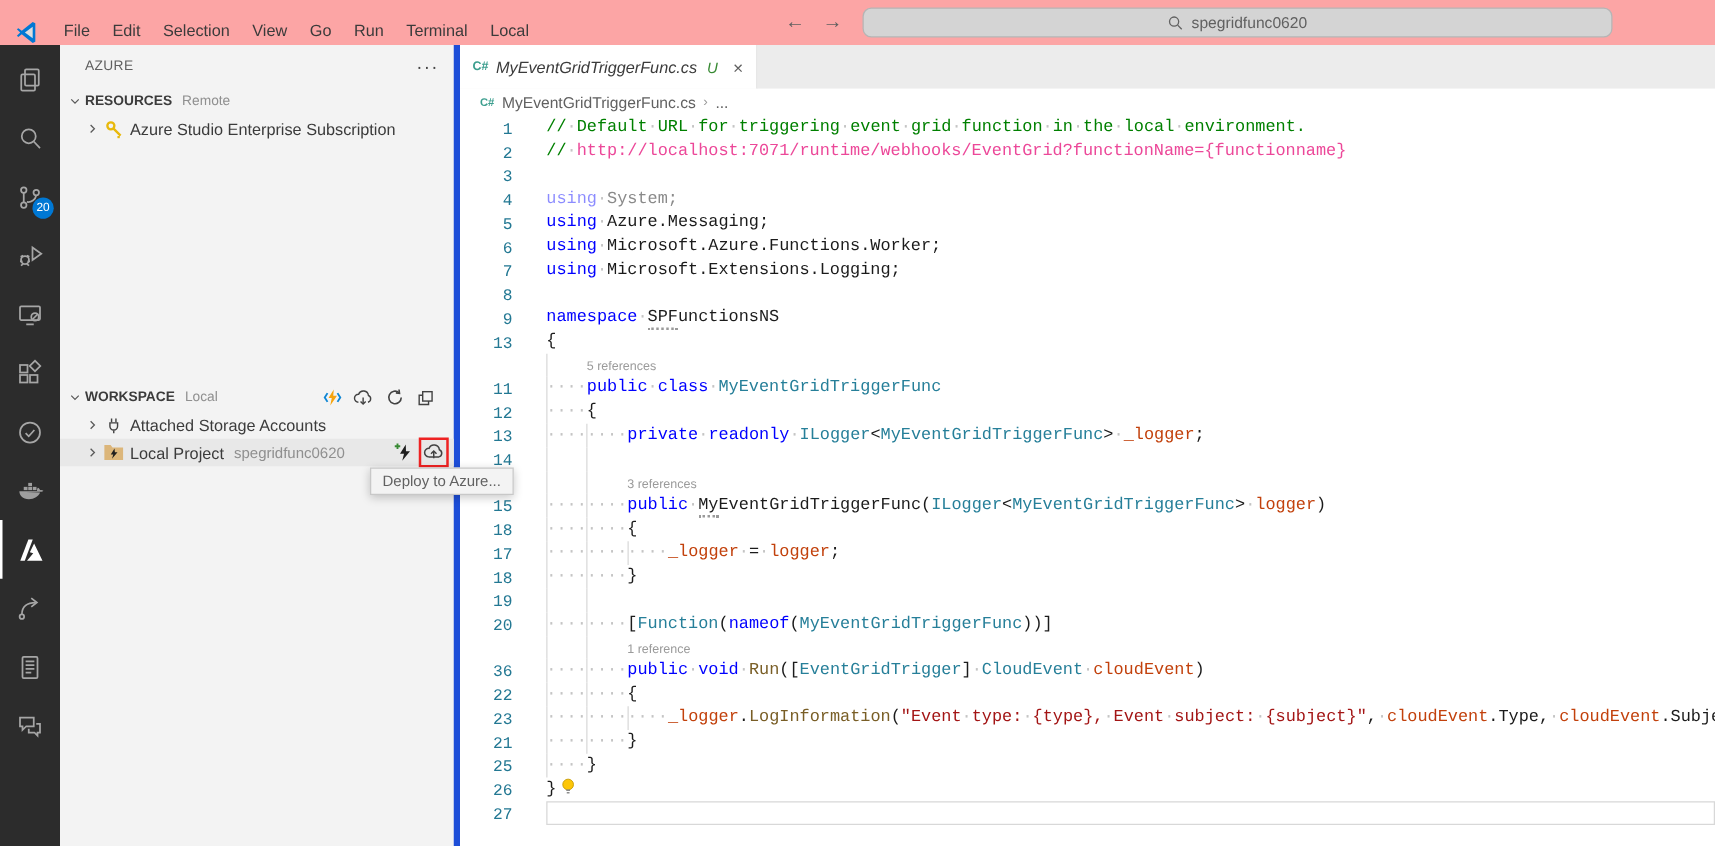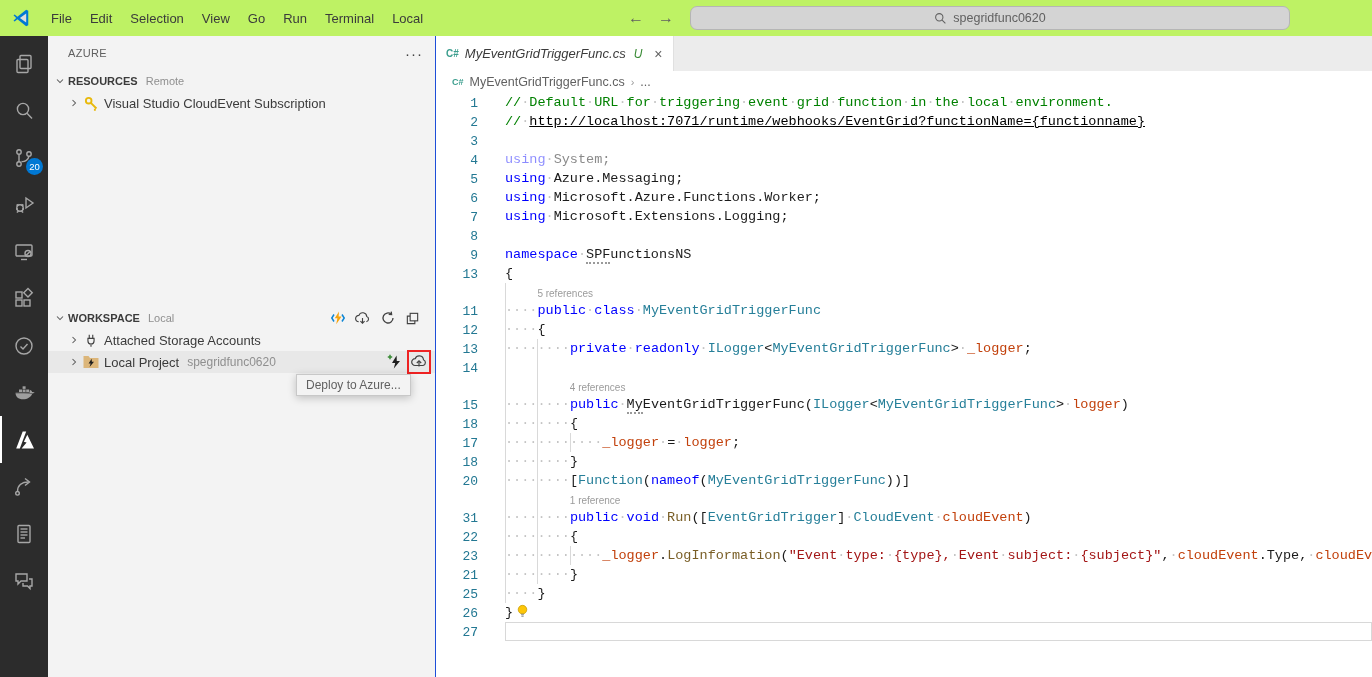--- a/index.html
+++ b/index.html
@@ -1,41 +1,41 @@
 <!DOCTYPE html>
 <html><head>
 <meta charset="utf-8">
 <style>
   * { margin:0; padding:0; box-sizing:border-box; }
   html,body { width:1372px; height:677px; overflow:hidden; }
   body { font-family:"Liberation Sans", sans-serif; background:#fff; }
   .app { position:relative; width:1372px; height:677px; display:flex; flex-direction:column; }
 
   
-  .titlebar { height:36px; background:#bef264; display:flex; align-items:center; flex:none; position:relative; }
+  .titlebar { height:36px; background:#fca5a5; display:flex; align-items:flex-end; flex:none; position:relative; }
   .vscode-logo { width:20px; height:20px; margin:0 10px 0 12px; flex:none; }
   .menus { display:flex; align-items:center; }
   .menus span { font-size:13px; color:#3b3b3b; padding:4px 9px; border-radius:4px; cursor:default; }
   .nav-arrows { position:absolute; left:628px; top:0; height:36px; display:flex; align-items:center; gap:14px; color:#5f5f5f; font-size:16px; }
   .searchbox { position:absolute; left:690px; top:6px; width:600px; height:24px; background:#d4d4d4; border:1px solid #b5b5b5; border-radius:7px; display:flex; align-items:center; justify-content:center; gap:6px; color:#616161; font-size:12.5px; }
   .searchbox svg { flex:none; }
 
   
   .main { flex:1; display:flex; min-height:0; }
 
   
   .activitybar { width:48px; background:#2c2c2c; flex:none; display:flex; flex-direction:column; align-items:stretch; padding-top:4px; }
   .act-item { position:relative; height:47px; display:flex; align-items:center; justify-content:center; cursor:pointer; }
   .act-item svg { width:24px; height:24px; stroke:#a6a6a6; fill:none; stroke-width:1.4; }
   .act-item.active { border-left:2px solid #ffffff; }
   .act-item.active svg { stroke:#ffffff; }
   .badge { position:absolute; right:5px; bottom:6px; min-width:17px; height:17px; border-radius:9px; background:#0078d4; color:#fff; font-size:9.5px; display:flex; align-items:center; justify-content:center; padding:0 3px; }
 
   
-  .sidebar { width:388px; background:#f3f3f3; flex:none; display:flex; flex-direction:column; border-right:1px solid #1d4ed8; font-size:13px; color:#3b3b3b; position:relative; }
+  .sidebar { width:320px; background:#f3f3f3; flex:none; display:flex; flex-direction:column; border-right:5px solid #1d4ed8; font-size:13px; color:#3b3b3b; position:relative; }
   .panel-title { height:34px; display:flex; align-items:center; padding:0 12px 0 20px; }
   .panel-title .name { font-size:11px; color:#5f5f5f; letter-spacing:.3px; }
   .panel-title .more { margin-left:auto; color:#424242; font-size:15px; letter-spacing:1px; cursor:pointer; }
   .section-header { height:22px; display:flex; align-items:center; padding:0 8px 0 4px; cursor:pointer; }
   .section-header .chev { width:16px; height:16px; flex:none; display:flex; align-items:center; justify-content:center; }
   .section-header .lbl { font-size:11px; font-weight:bold; color:#3b3b3b; }
   .section-header .mode { font-size:11px; color:#8f8f8f; margin-left:8px; }
   .hdr-actions { margin-left:auto; display:flex; align-items:center; gap:8px; margin-right:6px; }
   .hdr-actions .ic { width:17px; height:17px; display:flex; align-items:center; justify-content:center; cursor:pointer; }
   .tree-row { height:22px; display:flex; align-items:center; padding-left:18px; cursor:pointer; position:relative; }
@@ -64,21 +64,21 @@
 
   .code { flex:1; overflow:hidden; font-family:"Liberation Mono","DejaVu Sans Mono",monospace; font-size:13.5px; position:relative; }
   .crow { display:flex; height:19px; line-height:19px; }
   .lrow { display:flex; height:18px; line-height:18px; }
   .gut { width:42px; flex:none; text-align:right; color:#237893; font-size:13px; padding-top:1px; }
   .gpad { width:27px; flex:none; }
   .cbody { flex:1; position:relative; white-space:pre; }
   .cbody.cur { border:1px solid #d8d8d8; }
   .guide { position:absolute; top:0; bottom:0; width:1px; background:#d9d9d9; }
   .ws { color:#c4c4c4; }
-  .tk-c { color:#008000; } .tk-cl { color:#000000; text-decoration:underline; }
+  .tk-c { color:#008000; } .tk-cl { color:#ec4899; }
   .tk-k { color:#0000ff; } .tk-kf { color:#0000ff; opacity:.45; }
   .tk-gf { color:#8a8a8a; }
   .tk-ty { color:#267f99; } .tk-m { color:#795E26; }
   .tk-v { color:#c2410c; } .tk-s { color:#a31515; }
   .tk-p { color:#1b1b1b; }
   .tk-ph { color:#1b1b1b; border-bottom:2px dotted #9a9a9a; }
   .lens { font-family:"Liberation Sans",sans-serif; font-size:10px; color:#9b9b9b; position:relative; top:2px; }
   .lens-sp { display:inline-block; }
   .bulb { display:inline-block; margin-left:3px; vertical-align:-2px; }
 </style>
@@ -228,21 +228,21 @@
             <svg width="12" height="12" viewBox="0 0 16 16">
               <polyline points="6,4 10,8 6,12" fill="none" stroke="#5a5a5a" stroke-width="1.4"></polyline>
             </svg>
           </span>
         <span class="ticon">
           <svg width="15" height="15" viewBox="0 0 16 16">
               <circle cx="5" cy="5" r="3" fill="none" stroke="#e8b90c" stroke-width="2"></circle>
               <path d="M7.3 7.3L13.3 13.3M11.6 13.6l0 2" stroke="#e8b90c" stroke-width="2" fill="none"></path>
             </svg>
         </span>
-        <span class="tlabel">Visual Studio CloudEvent Subscription</span>
+        <span class="tlabel">Azure Studio Enterprise Subscription</span>
       </div>
 
       <div class="spacer-resources"></div>
 
       <div class="section-header">
         <span class="chev">
             <svg width="12" height="12" viewBox="0 0 16 16">
               <polyline points="4,6 8,10 12,6" fill="none" stroke="#5a5a5a" stroke-width="1.4"></polyline>
             </svg>
           </span>
@@ -416,54 +416,59 @@
       <div class="cbody"><span class="guide" style="left:0ch"></span><span class="guide" style="left:4ch"></span><span class="tk-p"><span class="ws">·</span><span class="ws">·</span><span class="ws">·</span><span class="ws">·</span><span class="ws">·</span><span class="ws">·</span><span class="ws">·</span><span class="ws">·</span></span><span class="tk-k">private</span><span class="tk-p"><span class="ws">·</span></span><span class="tk-k">readonly</span><span class="tk-p"><span class="ws">·</span></span><span class="tk-ty">ILogger</span><span class="tk-p">&lt;</span><span class="tk-ty">MyEventGridTriggerFunc</span><span class="tk-p">&gt;<span class="ws">·</span></span><span class="tk-v">_logger</span><span class="tk-p">;</span></div>
           </div>
           <div class="crow">
             <div class="gut">14</div>
             <div class="gpad"></div>
       <div class="cbody"><span class="guide" style="left:0ch"></span><span class="guide" style="left:4ch"></span></div>
           </div>
           <div class="lrow">
             <div class="gut"></div>
             <div class="gpad"></div>
-      <div class="cbody"><span class="guide" style="left:0ch"></span><span class="guide" style="left:4ch"></span><span class="lens-sp" style="width:8ch"></span><span class="lens">4 references</span></div>
+      <div class="cbody"><span class="guide" style="left:0ch"></span><span class="guide" style="left:4ch"></span><span class="lens-sp" style="width:8ch"></span><span class="lens">3 references</span></div>
           </div>
           <div class="crow">
             <div class="gut">15</div>
             <div class="gpad"></div>
       <div class="cbody"><span class="guide" style="left:0ch"></span><span class="guide" style="left:4ch"></span><span class="tk-p"><span class="ws">·</span><span class="ws">·</span><span class="ws">·</span><span class="ws">·</span><span class="ws">·</span><span class="ws">·</span><span class="ws">·</span><span class="ws">·</span></span><span class="tk-k">public</span><span class="tk-p"><span class="ws">·</span></span><span class="tk-ph">My</span><span class="tk-p">EventGridTriggerFunc</span><span class="tk-p">(</span><span class="tk-ty">ILogger</span><span class="tk-p">&lt;</span><span class="tk-ty">MyEventGridTriggerFunc</span><span class="tk-p">&gt;<span class="ws">·</span></span><span class="tk-v">logger</span><span class="tk-p">)</span></div>
           </div>
           <div class="crow">
             <div class="gut">18</div>
             <div class="gpad"></div>
       <div class="cbody"><span class="guide" style="left:0ch"></span><span class="guide" style="left:4ch"></span><span class="tk-p"><span class="ws">·</span><span class="ws">·</span><span class="ws">·</span><span class="ws">·</span><span class="ws">·</span><span class="ws">·</span><span class="ws">·</span><span class="ws">·</span>{</span></div>
           </div>
           <div class="crow">
             <div class="gut">17</div>
             <div class="gpad"></div>
       <div class="cbody"><span class="guide" style="left:0ch"></span><span class="guide" style="left:4ch"></span><span class="guide" style="left:8ch"></span><span class="tk-p"><span class="ws">·</span><span class="ws">·</span><span class="ws">·</span><span class="ws">·</span><span class="ws">·</span><span class="ws">·</span><span class="ws">·</span><span class="ws">·</span><span class="ws">·</span><span class="ws">·</span><span class="ws">·</span><span class="ws">·</span></span><span class="tk-v">_logger</span><span class="tk-p"><span class="ws">·</span>=<span class="ws">·</span></span><span class="tk-v">logger</span><span class="tk-p">;</span></div>
           </div>
           <div class="crow">
             <div class="gut">18</div>
             <div class="gpad"></div>
       <div class="cbody"><span class="guide" style="left:0ch"></span><span class="guide" style="left:4ch"></span><span class="tk-p"><span class="ws">·</span><span class="ws">·</span><span class="ws">·</span><span class="ws">·</span><span class="ws">·</span><span class="ws">·</span><span class="ws">·</span><span class="ws">·</span>}</span></div>
+          </div>
+          <div class="crow">
+            <div class="gut">19</div>
+            <div class="gpad"></div>
+      <div class="cbody"><span class="guide" style="left:0ch"></span><span class="guide" style="left:4ch"></span></div>
           </div>
           <div class="crow">
             <div class="gut">20</div>
             <div class="gpad"></div>
       <div class="cbody"><span class="guide" style="left:0ch"></span><span class="guide" style="left:4ch"></span><span class="tk-p"><span class="ws">·</span><span class="ws">·</span><span class="ws">·</span><span class="ws">·</span><span class="ws">·</span><span class="ws">·</span><span class="ws">·</span><span class="ws">·</span>[</span><span class="tk-ty">Function</span><span class="tk-p">(</span><span class="tk-k">nameof</span><span class="tk-p">(</span><span class="tk-ty">MyEventGridTriggerFunc</span><span class="tk-p">))]</span></div>
           </div>
           <div class="lrow">
             <div class="gut"></div>
             <div class="gpad"></div>
       <div class="cbody"><span class="guide" style="left:0ch"></span><span class="guide" style="left:4ch"></span><span class="lens-sp" style="width:8ch"></span><span class="lens">1 reference</span></div>
           </div>
           <div class="crow">
-            <div class="gut">31</div>
+            <div class="gut">36</div>
             <div class="gpad"></div>
       <div class="cbody"><span class="guide" style="left:0ch"></span><span class="guide" style="left:4ch"></span><span class="tk-p"><span class="ws">·</span><span class="ws">·</span><span class="ws">·</span><span class="ws">·</span><span class="ws">·</span><span class="ws">·</span><span class="ws">·</span><span class="ws">·</span></span><span class="tk-k">public</span><span class="tk-p"><span class="ws">·</span></span><span class="tk-k">void</span><span class="tk-p"><span class="ws">·</span></span><span class="tk-m">Run</span><span class="tk-p">([</span><span class="tk-ty">EventGridTrigger</span><span class="tk-p">]<span class="ws">·</span></span><span class="tk-ty">CloudEvent</span><span class="tk-p"><span class="ws">·</span></span><span class="tk-v">cloudEvent</span><span class="tk-p">)</span></div>
           </div>
           <div class="crow">
             <div class="gut">22</div>
             <div class="gpad"></div>
       <div class="cbody"><span class="guide" style="left:0ch"></span><span class="guide" style="left:4ch"></span><span class="tk-p"><span class="ws">·</span><span class="ws">·</span><span class="ws">·</span><span class="ws">·</span><span class="ws">·</span><span class="ws">·</span><span class="ws">·</span><span class="ws">·</span>{</span></div>
           </div>
           <div class="crow">
             <div class="gut">23</div>

